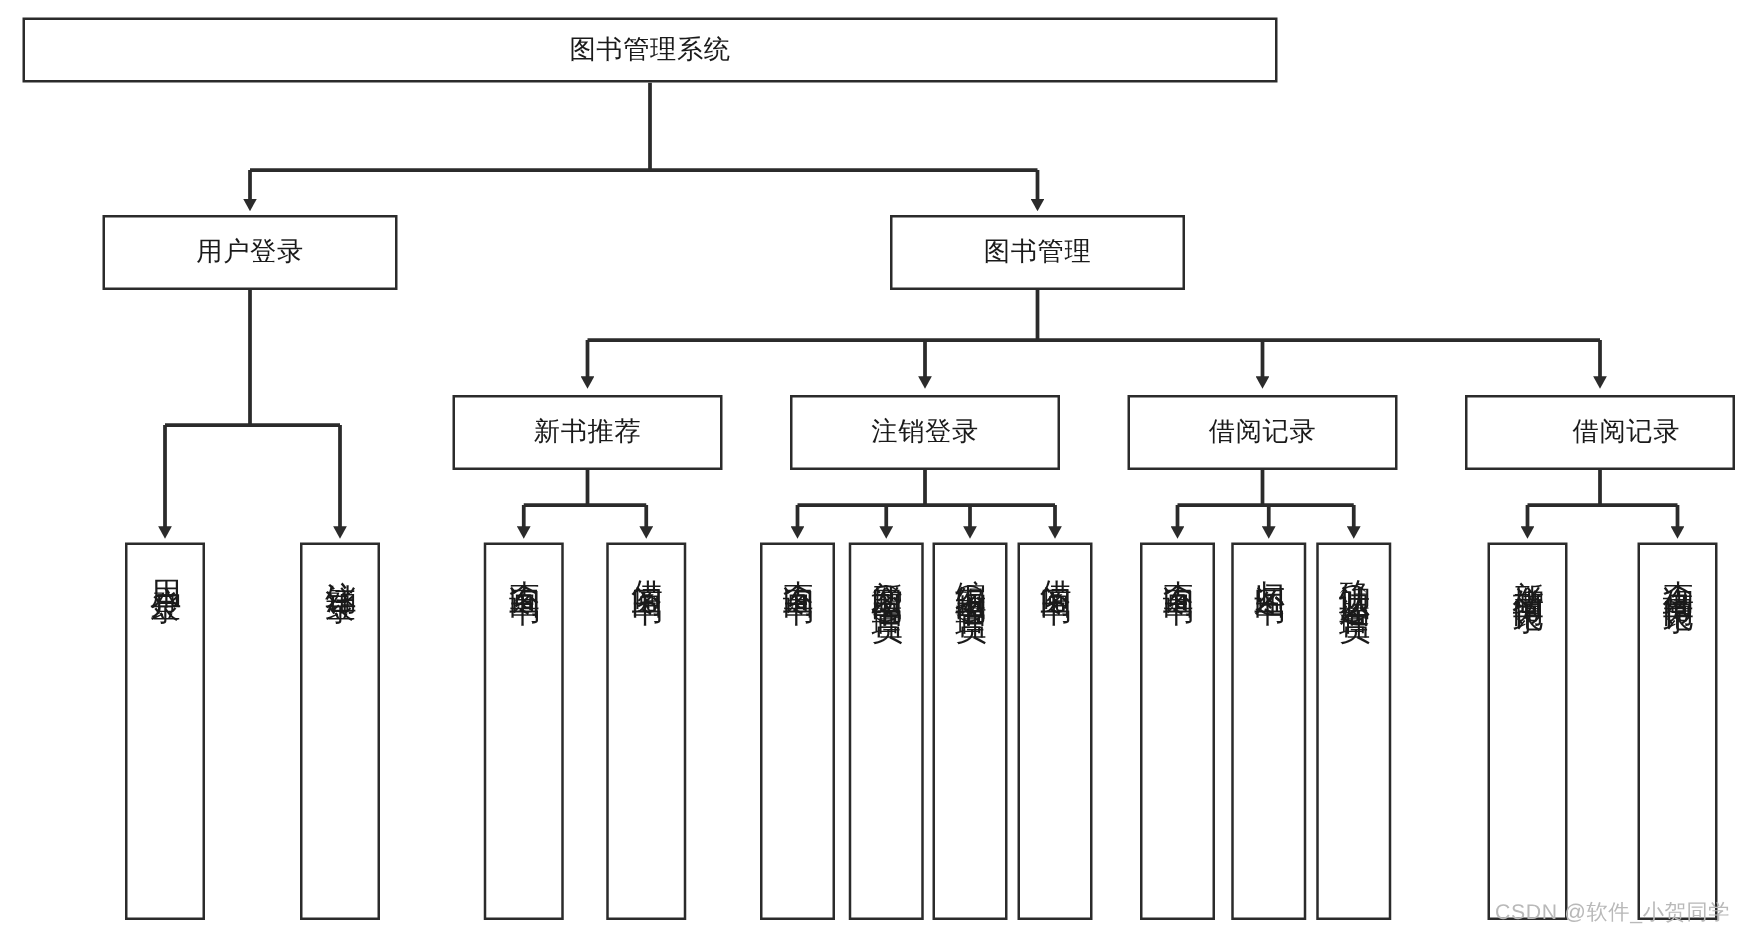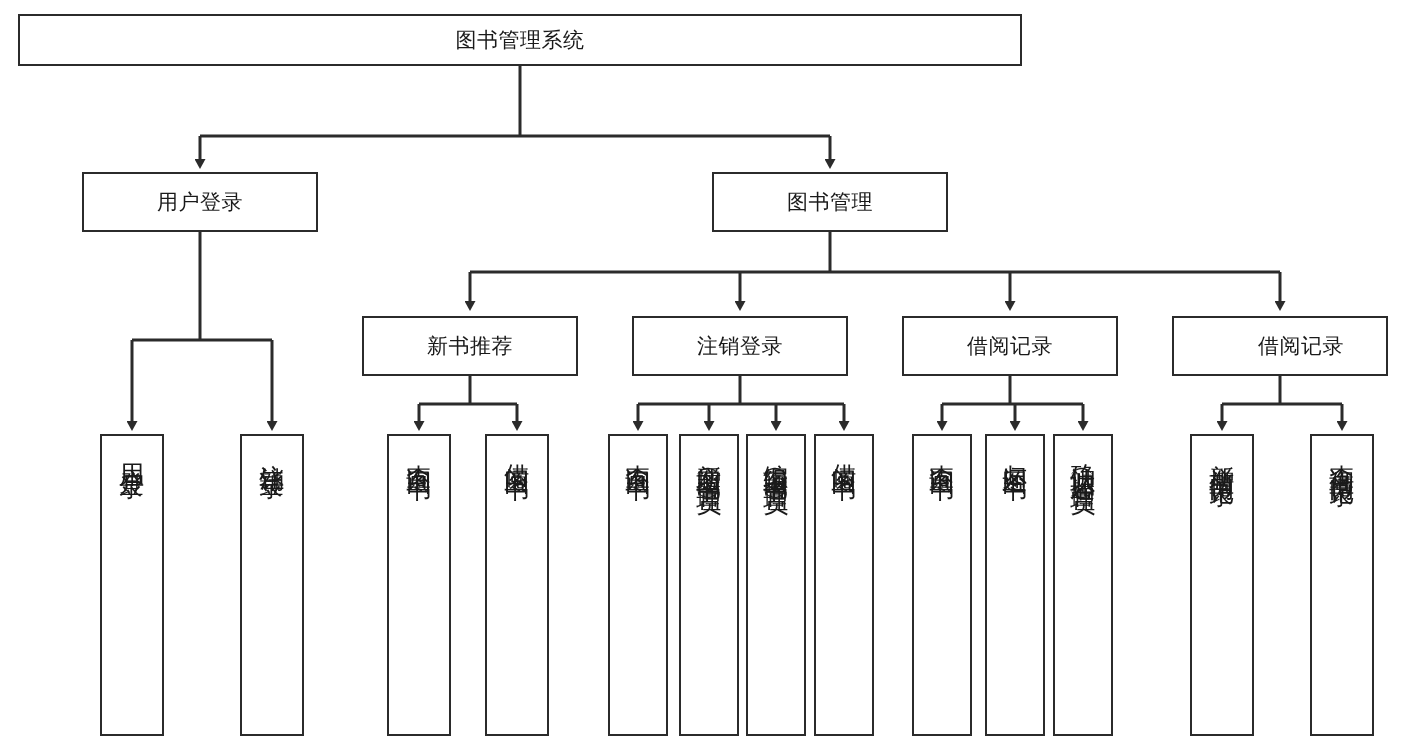--- a/index.html
+++ b/index.html
@@ -196,14 +196,15 @@
     <span class="label">确认归还（管理员）</span>
   </div>
 
   <div class="node vert" style="left:1190px; top:434px; width:64px; height:302px;">
     <span class="label">新增借阅记录</span>
   </div>
   <div class="node vert" style="left:1310px; top:434px; width:64px; height:302px;">
     <span class="label">查询借阅记录</span>
   </div>
 
+  <div class="watermark" style="left:1196px; top:718px;">CSDN @软件_小贺同学</div>
 
 </div>
 
 </body></html>

